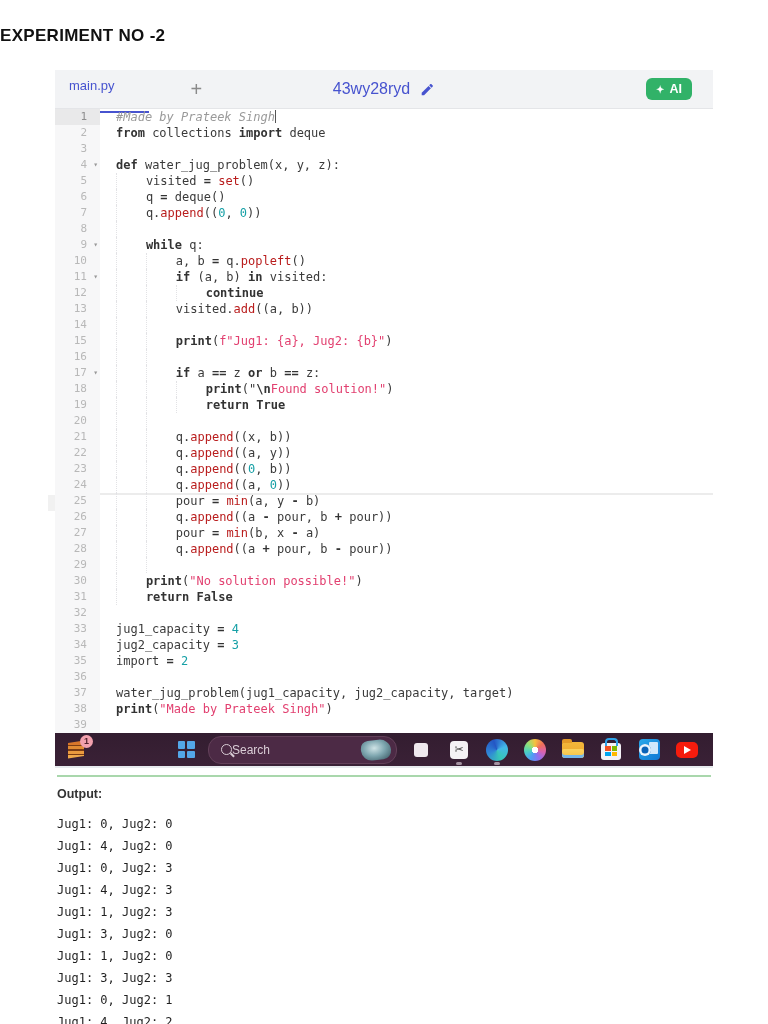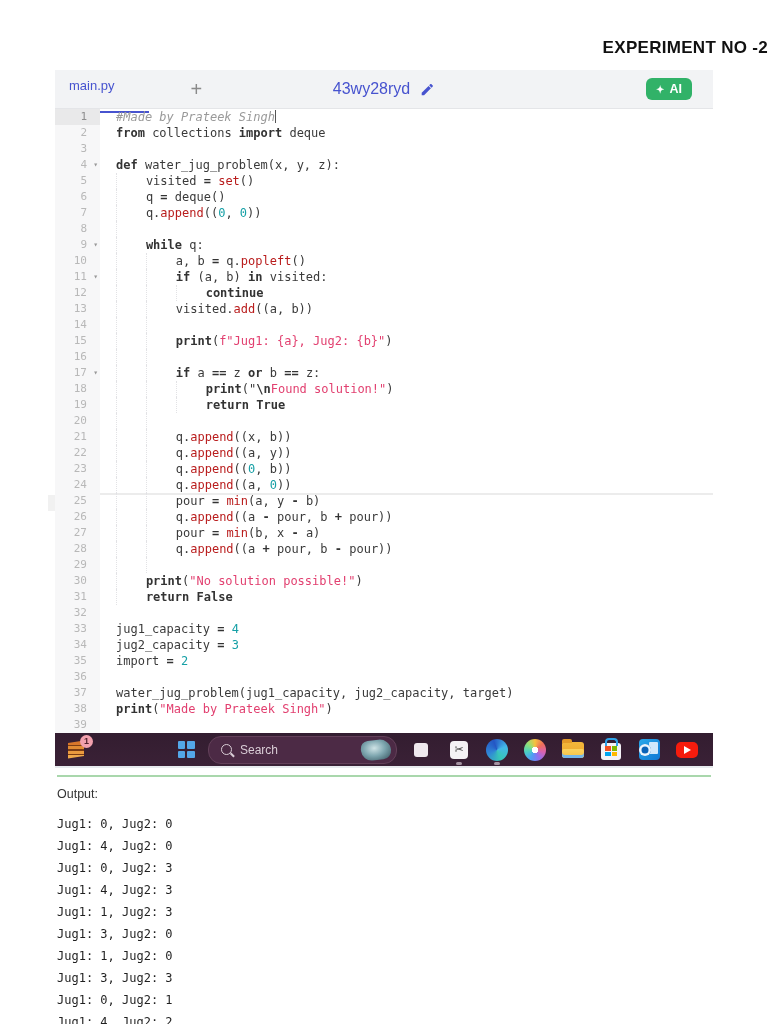--- a/index.html
+++ b/index.html
@@ -1,21 +1,21 @@
 <!DOCTYPE html>
 <html><head>
 <meta charset="utf-8">
 <style>
   html,body{margin:0;padding:0;background:#fff;}
   body{width:768px;height:1024px;position:relative;overflow:hidden;
        font-family:"Liberation Sans",sans-serif;}
 
   
-  .doc-title{position:absolute;top:26px;left:0;width:100%;text-align:right;
-    font-size:17px;font-weight:bold;color:#111;letter-spacing:.3px;margin-top:12px;}
+  .doc-title{position:absolute;top:26px;left:0;width:100%;text-align:left;
+    font-size:17px;font-weight:bold;color:#111;letter-spacing:.3px;}
 
   
   .shot{position:absolute;left:55px;top:70px;width:658px;}
   .tabbar{height:38px;background:#f2f3f5;border-bottom:1px solid #e4e5e8;
     display:flex;align-items:center;position:relative;}
   .tab{height:100%;display:flex;align-items:center;padding:0 34px 8px 14px;
     color:#4753cf;font-size:13px;position:relative;cursor:pointer;}
   .tab::after{content:'';position:absolute;left:0;right:0;bottom:-1px;height:2px;background:#4753cf;}
   .newtab{margin-left:42px;color:#8a8a8a;font-size:20px;font-weight:300;cursor:pointer;}
   .projgrp{position:absolute;left:50%;transform:translateX(-50%);
@@ -58,21 +58,21 @@
   .pinned{margin-left:9px;}
   .stack{width:16px;height:18px;clip-path:polygon(0 14%,100% 0,100% 86%,0 100%);
     background:linear-gradient(180deg,#d8762a 0 20%,#7a3c14 20% 27%,#e08a33 27% 47%,
       #7a3c14 47% 54%,#ea9a3e 54% 73%,#7a3c14 73% 80%,#f0a94a 80% 100%);}
   .badge{position:absolute;top:-3px;right:-5px;min-width:13px;height:13px;border-radius:50%;
     background:#f2a0ad;color:#54222e;font:bold 9px/13px "Liberation Sans",sans-serif;text-align:center;}
   .start{margin-left:86px;}
   .start .winlogo{width:17px;height:17px;display:grid;grid-template:1fr 1fr / 1fr 1fr;gap:2px;}
   .start .winlogo i{background:#53a7e8;border-radius:1px;}
   .search{height:26px;width:170px;margin-left:10px;border-radius:13px;background:#4c2a45;
-    border:1px solid #634059;display:flex;align-items:center;padding:0 5px 0 12px;gap:8px;
+    border:1px solid #634059;display:flex;align-items:center;padding:0 5px 0 12px;gap:0;
     color:#d9cdd6;font-size:12px;cursor:pointer;flex-shrink:0;}
   .mag{width:9px;height:9px;border:1.6px solid #d9cdd6;border-radius:50%;position:relative;flex-shrink:0;}
   .mag::after{content:'';position:absolute;width:5px;height:1.6px;background:#d9cdd6;
     transform:rotate(45deg);right:-4px;bottom:-2px;}
   .ray{margin-left:auto;width:30px;height:20px;border-radius:8px 12px 9px 11px;
     background:radial-gradient(ellipse at 45% 40%,#cfe3e6 0%,#7fa7b0 45%,#35535e 100%);
     transform:rotate(-7deg);}
   .tbrow{display:flex;align-items:center;gap:14px;margin-left:12px;}
   .tview{width:14px;height:14px;background:#efe9ee;border-radius:3px;position:relative;}
   .tview::before{content:'';position:absolute;left:-4px;top:-4px;width:14px;height:14px;
@@ -102,21 +102,21 @@
   .outlook::before{content:'';position:absolute;right:2px;top:3px;width:9px;height:12px;
     background:#cfe8fb;border-radius:1px;}
   .outlook::after{content:'';position:absolute;left:0px;top:5px;width:12px;height:12px;border-radius:50%;
     background:#0a63b8;box-shadow:inset 0 0 0 2.5px #eaf5fd;}
   .yt{width:22px;height:16px;background:#f61c0d;border-radius:5px;display:grid;place-items:center;}
   .yt i{width:0;height:0;border-left:7px solid #fff;border-top:4.5px solid transparent;
     border-bottom:4.5px solid transparent;}
 
   
   .sep{position:absolute;left:57px;top:775px;width:654px;height:2px;background:#a9d7ac;}
-  .outlabel{position:absolute;left:57px;top:787px;font-size:12.5px;color:#333;}
+  .outlabel{position:absolute;left:57px;top:787px;font-size:12.5px;color:#333;font-weight:bold;}
   pre.mono{position:absolute;left:57px;margin:0;
     font-family:"DejaVu Sans Mono","Liberation Mono",monospace;
     font-size:12px;line-height:22px;color:#1f1f1f;}
   pre.outtext{top:813px;}
   pre.outfoot{top:1028px;margin-top:9px;}
 </style>
 </head>
 <body>
 
 <div class="doc-title">EXPERIMENT NO -2</div>

